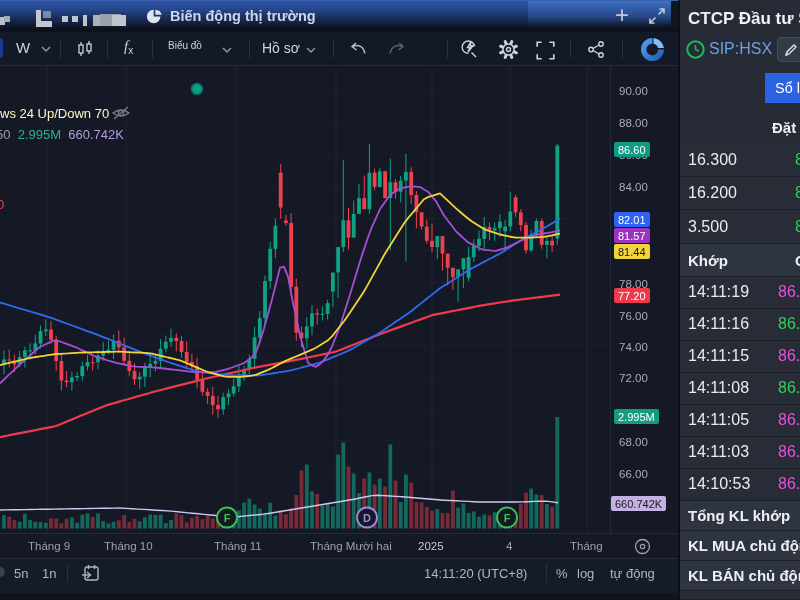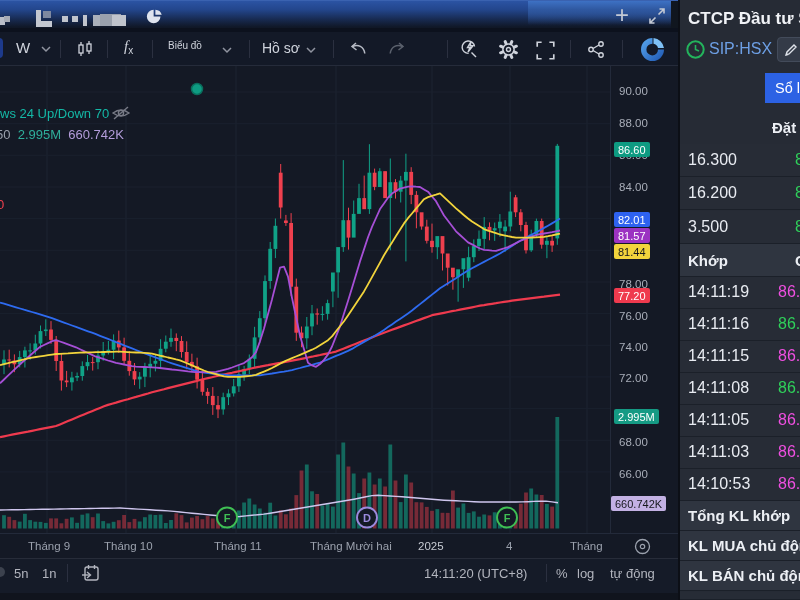--- a/index.html
+++ b/index.html
@@ -20,21 +20,21 @@
 #paxis{left:610px;top:0;width:68px;height:600px;background:#141925;border-left:1px solid #232a3a;overflow:hidden}
 .pl{position:absolute;left:8px;font-size:11.5px;color:#a8adb8}
 .badge{position:absolute;left:3px;font-size:11px;padding:1.5px 4px;border-radius:2px;color:#fff}
 #taxis{left:0;top:533px;width:760px;height:25px;background:#141925;border-top:1px solid #232a3a}
 .tl{position:absolute;top:6px;font-size:11.5px;color:#9ba1ad}
 
 #btoolbar{left:0;top:558px;width:678px;height:42px;background:#151b28;border-top:1px solid #272c39;font-size:13px;color:#b2b5be}
 #btoolbar .strip{position:absolute;left:0;top:34px;width:678px;height:8px;background:#10141d}
 
 .lg1{left:4px;top:79px;font-size:15px;color:#dfe3ea}
-.lg2{left:0px;top:106px;font-size:13px;color:#14b8a6}
+.lg2{left:0px;top:106px;font-size:13px;color:#fef9c3}
 .lg3{left:-4px;top:127px;font-size:13px;color:#9ba1ad}
 
 #panel{left:678px;top:0;width:122px;height:600px;background:#262b35;border-left:2px solid #0c0f16;overflow:hidden}
 .prow{position:absolute;left:0;width:122px;background:#272c36;border-bottom:1px solid #1b2029}
 .phead{background:#2f3540}
 .pt{position:absolute;font-size:16px;color:#e8ebf1;white-space:nowrap}
 .ptb{position:absolute;font-size:15px;font-weight:bold;color:#eceff4;white-space:nowrap}
 </style></head>
 <body>
 
@@ -475,20 +475,21 @@
   <div class="blob" style="left:62px;top:16px;width:6px;height:6px;background:#c0c4cc"></div>
   <div class="blob" style="left:72px;top:16px;width:6px;height:6px;background:#c0c4cc"></div>
   <div class="blob" style="left:83px;top:15px;width:4px;height:11px;background:#c0c4cc"></div>
   <div class="blob" style="left:93px;top:15px;width:17px;height:11px;background:#aab0ba"></div>
   <div class="blob" style="left:100px;top:14px;width:21px;height:12px;background:#9aa1ad"></div>
   <div class="blob" style="left:112px;top:15px;width:14px;height:11px;background:#c0c4cc"></div>
   <svg class="abs" style="left:146px;top:8px" width="17" height="17" viewBox="0 0 20 20">
     <path d="M9 2 A8 8 0 1 0 17 10 L9 10 Z" fill="#dfe4ee"></path>
     <path d="M11 2 A8 8 0 0 1 18.5 8 L11 8 Z" fill="#dfe4ee"></path>
   </svg>
+  <div class="abs" style="left:170px;top:8px;font-size:14.5px;font-weight:bold;color:#ccd6ea">Biến động thị trường</div>
   <div class="abs" style="left:615px;top:1px;font-size:24px;font-weight:300;color:#c3c9d5">+</div>
   <svg class="abs" style="left:648px;top:7px" width="18" height="18" viewBox="0 0 18 18" stroke="#c3c9d5" stroke-width="1.6" fill="none">
     <path d="M10.5 7.5 L16 2 M11.5 2 L16 2 L16 6.5"></path>
     <path d="M7.5 10.5 L2 16 M2 11.5 L2 16 L6.5 16"></path>
   </svg>
 </div>
 
 <div class="abs" id="toolbar">
   <div class="abs" style="left:-8px;top:6px;width:11px;height:20px;border-radius:4px;background:#1d3a8c"></div>
   <div class="ticon" style="left:16px;top:7px;font-size:15px">W</div>

